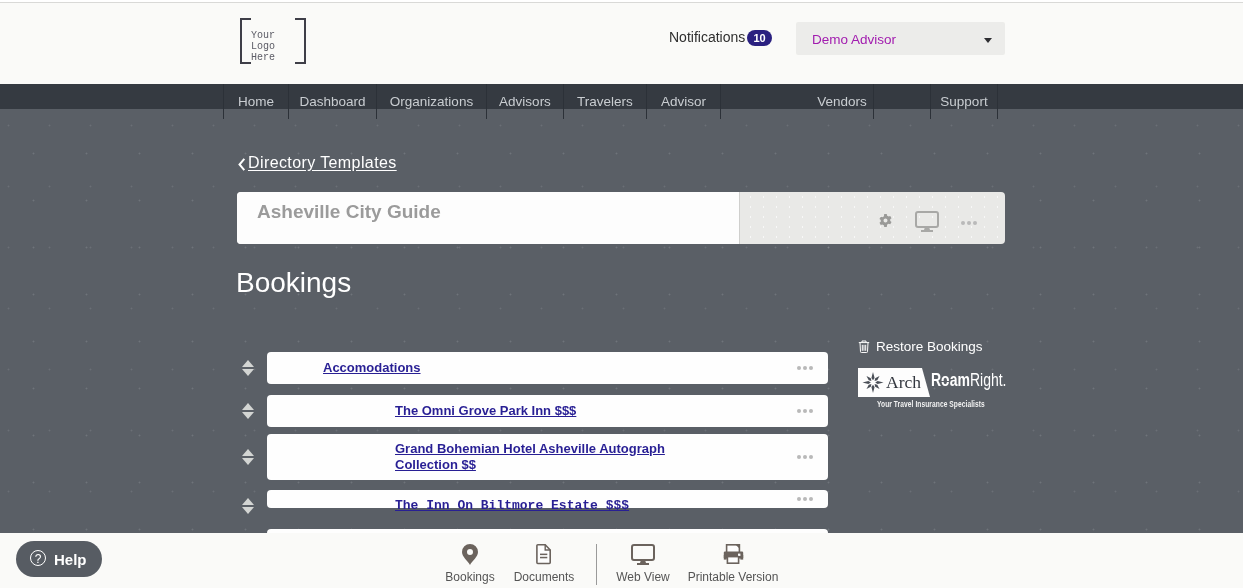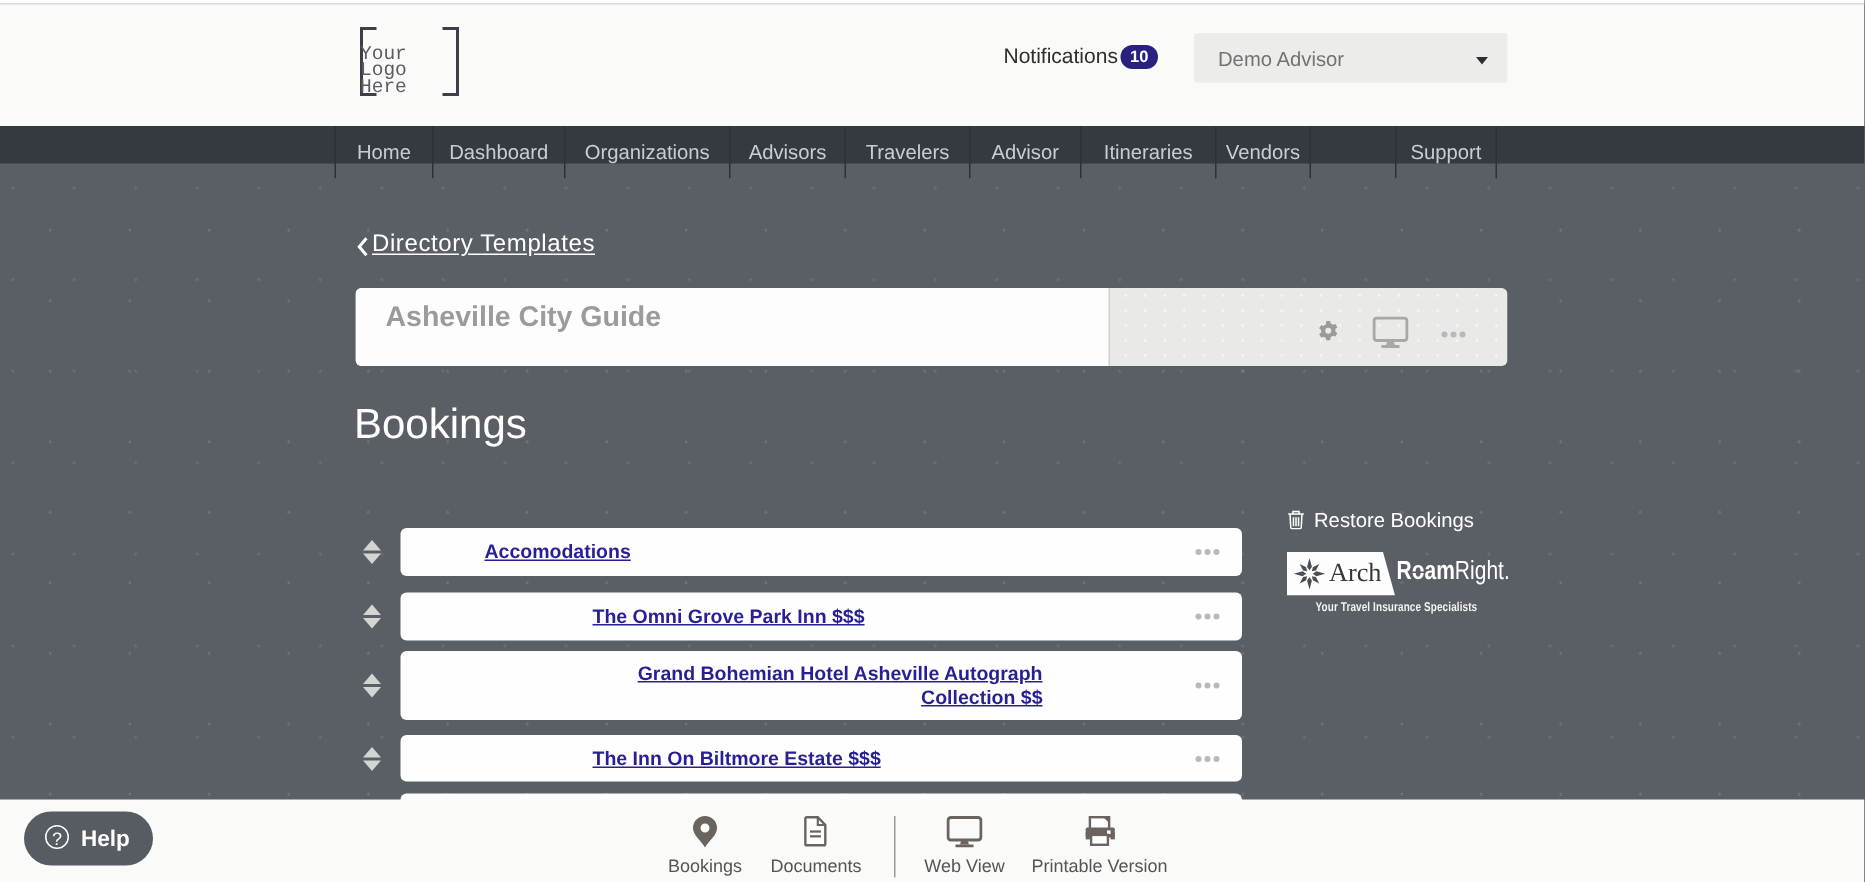--- a/index.html
+++ b/index.html
@@ -5,25 +5,25 @@
   * { margin:0; padding:0; box-sizing:border-box; }
   html,body { width:1243px; height:588px; overflow:hidden; font-family:"Liberation Sans", sans-serif; }
   body { position:relative; background:#5a5f66; }
 
   
   .header { position:absolute; left:0; top:0; width:1243px; height:84px; background:#fafaf8; border-top:2px solid #fff; box-shadow:inset 0 1px 0 #d9d9d7; }
   .logo { position:absolute; left:240px; top:16px; width:66px; height:46px; }
   .logo .lb, .logo .rb { position:absolute; top:0; width:11px; height:46px; }
   .logo .lb { left:0; border-left:2px solid #3e3e48; border-top:2px solid #3e3e48; border-bottom:2px solid #3e3e48; }
   .logo .rb { right:0; border-right:2px solid #3e3e48; border-top:2px solid #3e3e48; border-bottom:2px solid #3e3e48; }
-  .logo .txt { position:absolute; left:0; top:12px; width:46px; text-align:left; font-family:"Liberation Mono", monospace; font-size:13px; line-height:11px; color:#5c5c66; }
+  .logo .txt { position:absolute; left:0; top:12px; width:46px; text-align:center; font-family:"Liberation Mono", monospace; font-size:10px; line-height:11px; color:#5c5c66; }
   .notif { position:absolute; left:669px; top:27px; font-size:14px; color:#2e2e2e; }
   .badge { position:absolute; left:747px; top:28px; width:25px; height:16px; background:#2a2080; border-radius:8px; color:#fff; font-size:11px; font-weight:bold; text-align:center; line-height:16px; }
   .select { position:absolute; left:796px; top:20px; width:209px; height:33px; background:#ececea; border-radius:2px; }
-  .select .txt { position:absolute; left:16px; top:10px; font-size:13.5px; color:#737373; }
+  .select .txt { position:absolute; left:16px; top:10px; font-size:13.5px; color:#a21caf; }
   .select .arr { position:absolute; right:13px; top:16px; width:0; height:0; border-left:4.5px solid transparent; border-right:4.5px solid transparent; border-top:5.5px solid #2e2e32; }
 
   
   .nav { position:absolute; left:0; top:84px; width:1243px; height:25px; background:#353a41; }
   .nav .it { position:absolute; top:0; height:35px; line-height:35px; text-align:center; font-size:13.5px; color:#c9cdd1; border-right:1px solid #2c3138; }
 
   
   .main { position:absolute; left:0; top:119px; width:1243px; height:414px; background-color:#5a5f66; background-image:radial-gradient(circle, rgba(255,255,255,0.13) 0.7px, rgba(255,255,255,0) 1.2px), radial-gradient(circle, rgba(255,255,255,0.10) 0.7px, rgba(255,255,255,0) 1.2px); background-size:53px 47px, 41px 61px; background-position:7px 11px, 29px 37px; }
   .wrap { position:absolute; left:237px; top:0; width:768px; height:414px; }
 
@@ -31,21 +31,21 @@
   .back svg { position:absolute; left:0; top:3px; }
   .back u { margin-left:10px; text-underline-offset:2px; }
   .back u { text-underline-offset:2px; }
 
   .titlebar { position:absolute; left:0; top:73px; width:768px; height:52px; border-radius:4px; background-color:#e9e9e7; background-image:radial-gradient(circle, rgba(255,255,255,0.7) 0.6px, rgba(255,255,255,0) 1.1px); background-size:13px 10px; overflow:hidden; }
   .titlebar .white { position:absolute; left:0; top:0; width:503px; height:52px; background:#fdfdfd; border-right:1px solid #cfcfcd; }
   .titlebar .title { position:absolute; left:20px; top:9px; font-size:19px; font-weight:bold; color:#9b9b9b; }
   .tb-ico { position:absolute; top:0; }
 
   .h1 { position:absolute; left:-1px; top:148px; font-size:28px; color:#fff; }
-  .row { position:absolute; left:30px; width:561px; background:#fefefe; border-radius:4px;text-align:right; }
+  .row { position:absolute; left:30px; width:561px; background:#fefefe; border-radius:4px; }
   .row .lnk { font-size:13px; font-weight:bold; color:#281f94; text-decoration:underline; }
   .row .dots, .pdots { position:absolute; right:13px; top:50%; margin-top:-2px; width:18px; height:4px; }
   .dots i, .pdots i { float:left; width:4px; height:4px; border-radius:50%; background:#b9b9b9; margin-right:2px; }
   .handle { position:absolute; left:5px; width:12px; }
   .handle .up { width:0; height:0; border-left:6px solid transparent; border-right:6px solid transparent; border-bottom:7px solid #d3d5d3; margin-bottom:2px; }
   .handle .dn { width:0; height:0; border-left:6px solid transparent; border-right:6px solid transparent; border-top:7px solid #d3d5d3; }
 
   .restore { position:absolute; left:621px; top:220px; white-space:nowrap; color:#fff; font-size:13.5px; }
   .arch { position:absolute; left:621px; top:249px; }
   .arch .box { position:absolute; left:0; top:0; }
@@ -84,21 +84,20 @@
     </div>
   </div>
 
   <div class="nav">
     <div class="it" style="left:223px; width:66px; border-left:1px solid #2c3138;">Home</div>
     <div class="it" style="left:289px; width:88px;">Dashboard</div>
     <div class="it" style="left:377px; width:110px;">Organizations</div>
     <div class="it" style="left:487px; width:77px;">Advisors</div>
     <div class="it" style="left:564px; width:83px;">Travelers</div>
     <div class="it" style="left:647px; width:74px;">Advisor</div>
-    <div class="it" style="left:721px; width:90px;">Itineraries</div>
     <div class="it" style="left:811px; width:63px;">Vendors</div>
     <div class="it" style="left:874px; width:57px;">&nbsp;</div>
     <div class="it" style="left:931px; width:67px;">Support</div>
   </div>
 
   <div class="main">
     <div class="wrap">
       <div class="back" style="top:35px;"><svg width="8" height="15" viewBox="0 0 8 15">
           <polyline points="6.3,1.8 1.5,7.5 6.3,13.2" fill="none" stroke="#fff" stroke-width="2"></polyline>
         </svg><u>Directory Templates</u></div>
@@ -160,21 +159,21 @@
           <i></i>
           <i></i>
           <i></i>
         </div>
       </div>
 
       <div class="handle" style="left:5px; top:379px;">
         <div class="up"></div>
         <div class="dn"></div>
       </div>
-      <div class="row" style="top:371px; height:31px;">
+      <div class="row" style="top:371px; height:18px;font-family:Liberation Mono, monospace;">
         <div class="lnk" style="position:absolute; left:128px; top:8px;">The Inn On Biltmore Estate $$$</div>
         <div class="dots">
           <i></i>
           <i></i>
           <i></i>
         </div>
       </div>
 
       <div class="row" style="top:410px; height:10px;"></div>
 

